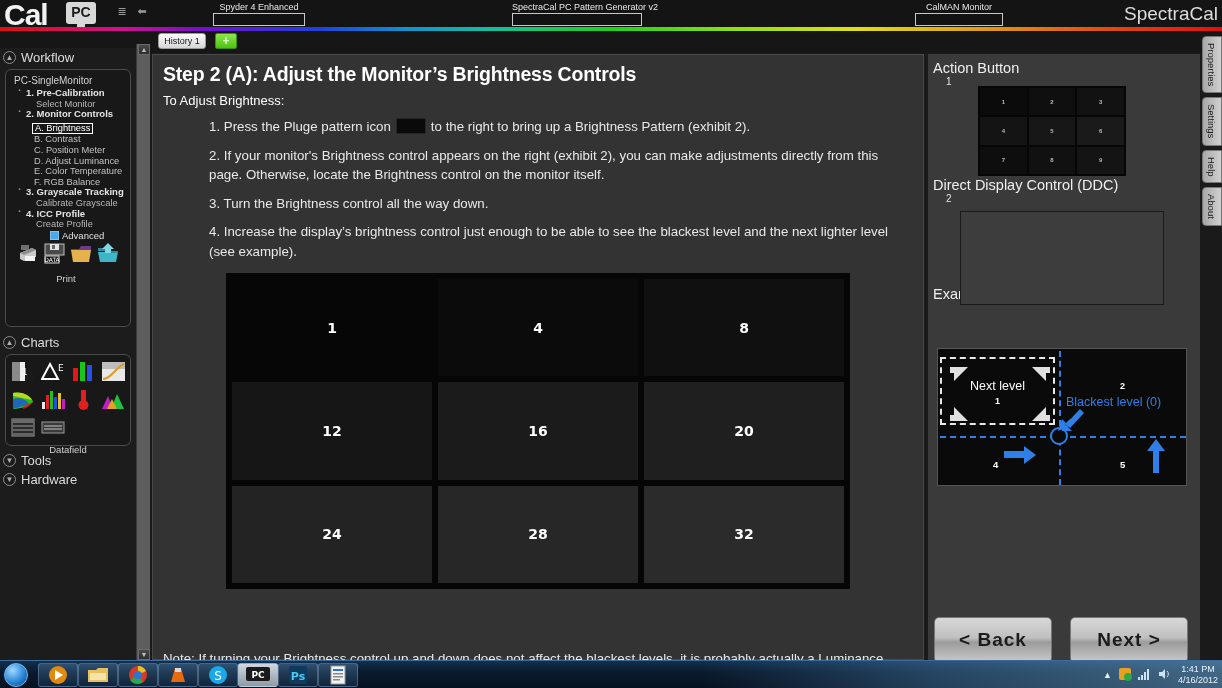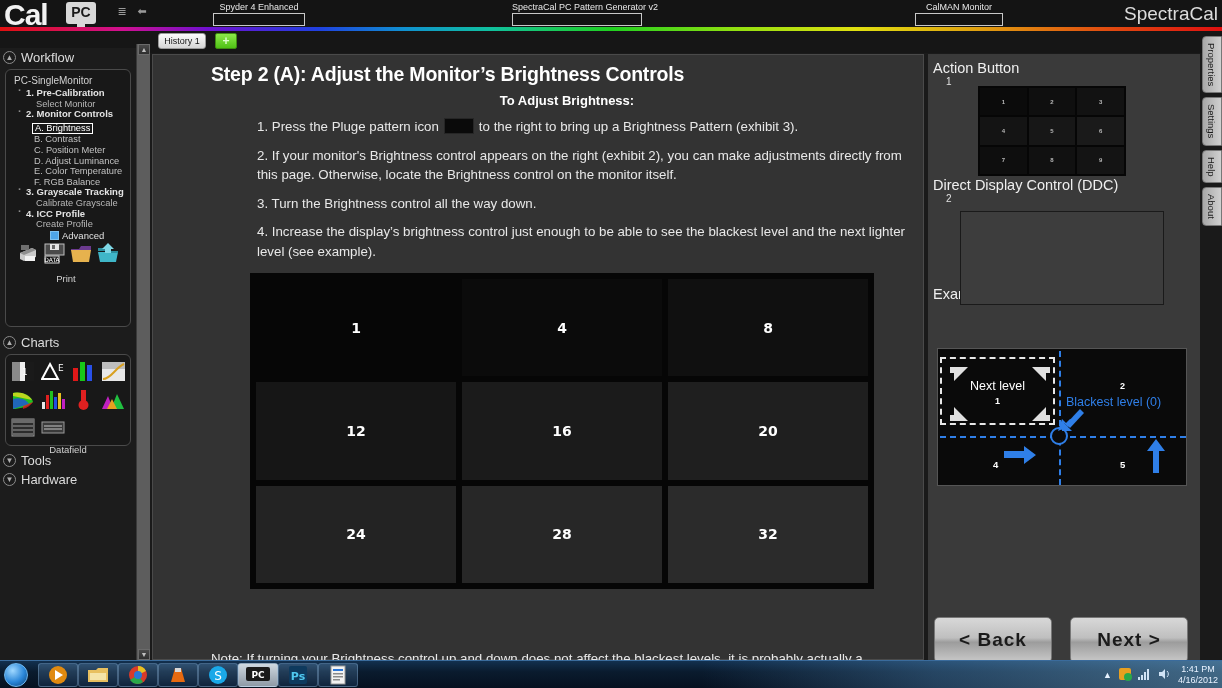--- a/index.html
+++ b/index.html
@@ -158,30 +158,29 @@
     background:linear-gradient(to bottom,#4a4a4a,#2e2e2e);
     border:1px solid #6a6a6a;
     color:#c0c0c0; font-size:7px; text-align:center; line-height:9px;
   }
   .lscroll .arrow.up { top:0; }
   .lscroll .arrow.dn { bottom:0; }
 
   
   .main {
     position:absolute; left:152px; top:54px; width:772px; height:606px;
-    background:#333333; border:1px solid #4a4a4a;padding-left:48px;
+    background:#333333; border:1px solid #4a4a4a;
   }
   .step-title {
     color:#ffffff; font-size:19.5px; font-weight:bold;
     padding:8px 0 0 10px; letter-spacing:-0.2px;
   }
   .sub-title {
-    color:#ffffff; font-size:13px; font-weight:bold;
+    color:#ffffff; font-size:13px; font-weight:normal;
     padding:7px 0 0 10px;
-    text-align:center;
   }
   .step-item {
     color:#e8e8e8; font-size:13.3px; line-height:19.5px;
     padding:9px 16px 0 56px;
   }
   .pluge-chip {
     display:inline-block; width:30px; height:16px;
     background:#0a0a0a; border:1px solid #262626;
     vertical-align:-3px; margin:0 5px;
   }
@@ -519,21 +518,21 @@
   <div class="lscroll">
     <div class="arrow up">▲</div>
     <div class="arrow dn">▼</div>
   </div>
 
   <div class="main">
     <div class="step-title">Step 2 (A): Adjust the Monitor’s Brightness Controls</div>
     <div class="sub-title">To Adjust Brightness:</div>
 
     <div class="step-item">
-      <span>1. Press the Pluge pattern icon</span><span class="pluge-chip"></span><span>to the right to bring up a Brightness Pattern (exhibit 3).</span>
+      <span>1. Press the Pluge pattern icon</span><span class="pluge-chip"></span><span>to the right to bring up a Brightness Pattern (exhibit 2).</span>
     </div>
     <div class="step-item">2. If your monitor's Brightness control appears on the right (exhibit 2), you can make adjustments directly from this page. Otherwise, locate the Brightness control on the monitor itself.</div>
     <div class="step-item">3. Turn the Brightness control all the way down.</div>
     <div class="step-item">4. Increase the display’s brightness control just enough to be able to see the blackest level and the next lighter level (see example).</div>
 
     <div class="pluge-wrap">
       <div class="pluge-grid" id="pluge-grid">
           <div class="pluge-cell" style="background: rgb(6, 6, 6);">1</div>
           <div class="pluge-cell" style="background: rgb(11, 11, 11);">4</div>
           <div class="pluge-cell" style="background: rgb(16, 16, 16);">8</div>

